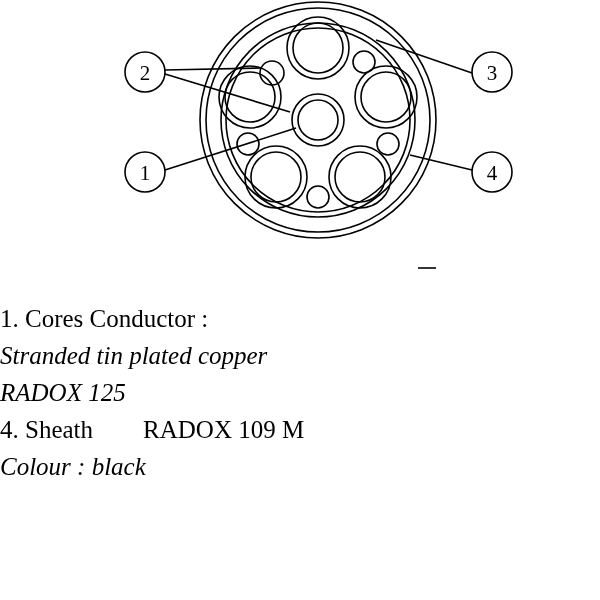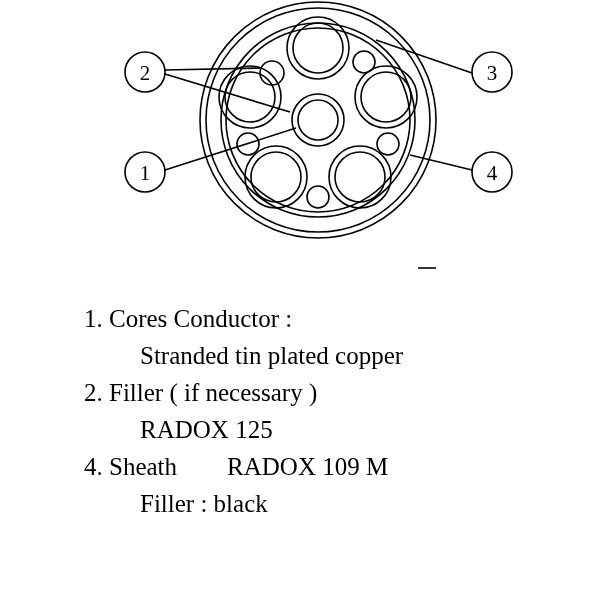--- a/index.html
+++ b/index.html
@@ -25,24 +25,23 @@
   #legend {
     position: absolute;
     left: 0;
     top: 300px;
     width: 600px;
   }
   .legend-line {
     font-size: 25px;
     line-height: 37px;
     white-space: pre;
-    padding-left: 84px;
   }
   .legend-line.indent {
-    padding-left: 140px;
+    font-style: italic;
   }
   .callout-text {
     font-family: "Liberation Serif", serif;
     font-size: 21px;
   }
 </style>
 </head>
 <body>
 
 <div id="diagram-wrap">
@@ -101,17 +100,16 @@
       <text x="145" y="80">2</text>
       <text x="492" y="80">3</text>
       <text x="492" y="180">4</text>
     </g>
   </svg>
 </div>
 
 <div id="legend">
   <div class="legend-line">1. Cores Conductor :</div>
   <div class="legend-line indent">Stranded tin plated copper</div>
-  <div class="legend-line">2. Filler ( if necessary )</div>
   <div class="legend-line indent">RADOX 125</div>
   <div class="legend-line">4. Sheath        RADOX 109 M</div>
-  <div class="legend-line indent">Filler : black</div>
+  <div class="legend-line indent">Colour : black</div>
 </div>
 
 </body></html>

